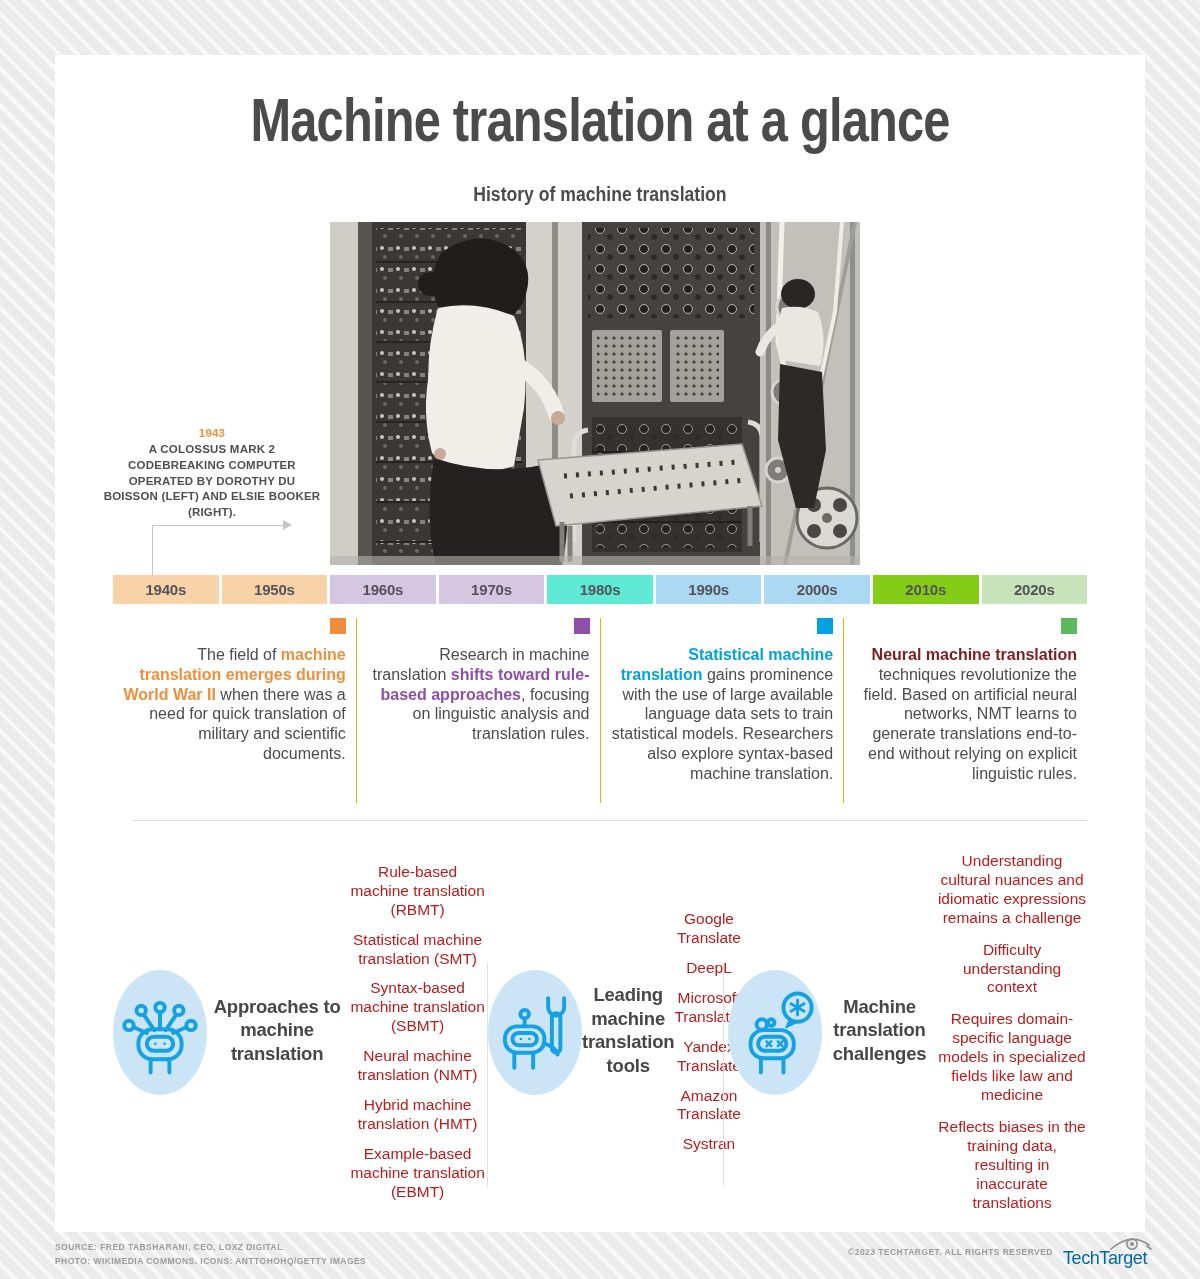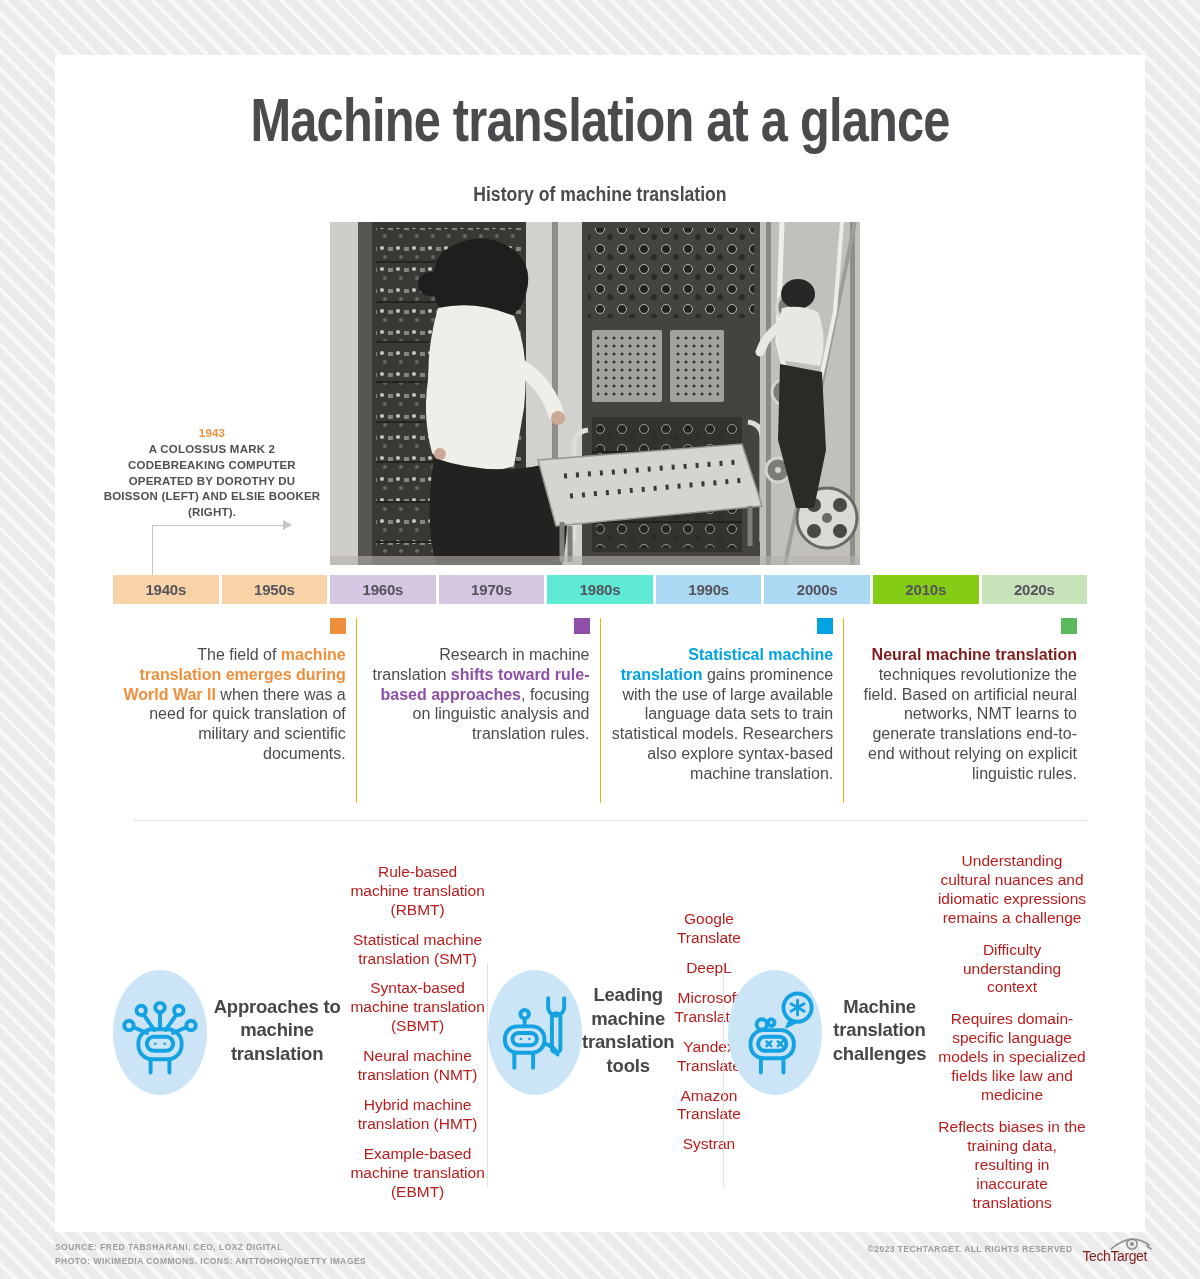--- a/index.html
+++ b/index.html
@@ -58,21 +58,21 @@
   .blist li { font-size:15.5px; color:#b91c1c; line-height:1.22; margin:11px 0; }
   .bcol3 .blist li { margin:13px 0; max-width:350px; }
 
   .vdiv { position:absolute; width:1px; height:224px; top:908px; background:#e2e2e2; }
   .vdiv1 { left:432px; } .vdiv2 { left:668px; }
 
   .src { position:absolute; left:55px; top:1241px; font-size:8.5px; font-weight:700;
          color:#9c9c9c; letter-spacing:0.45px; line-height:1.6; }
   .copy { position:absolute; right:53px; top:1234px; display:flex; align-items:center; gap:10px; }
   .copy-text { font-size:8.5px; font-weight:700; color:#9c9c9c; letter-spacing:0.45px; position:relative; top:0; }
-  .logo { position:relative; font-size:14px; color:#7f1d1d; letter-spacing:-0.4px;
+  .logo { position:relative; font-size:18px; color:#0369a1; letter-spacing:-0.4px;
           font-weight:500; padding-top:14px; }
   .logo .eye { position:absolute; top:-1px; right:-5px; width:42px; height:19px; }
 </style>
 </head>
 <body>
 
 <div class="card">
 
   <div class="title-wrap">
     <span class="title">Machine translation at a glance</span>

